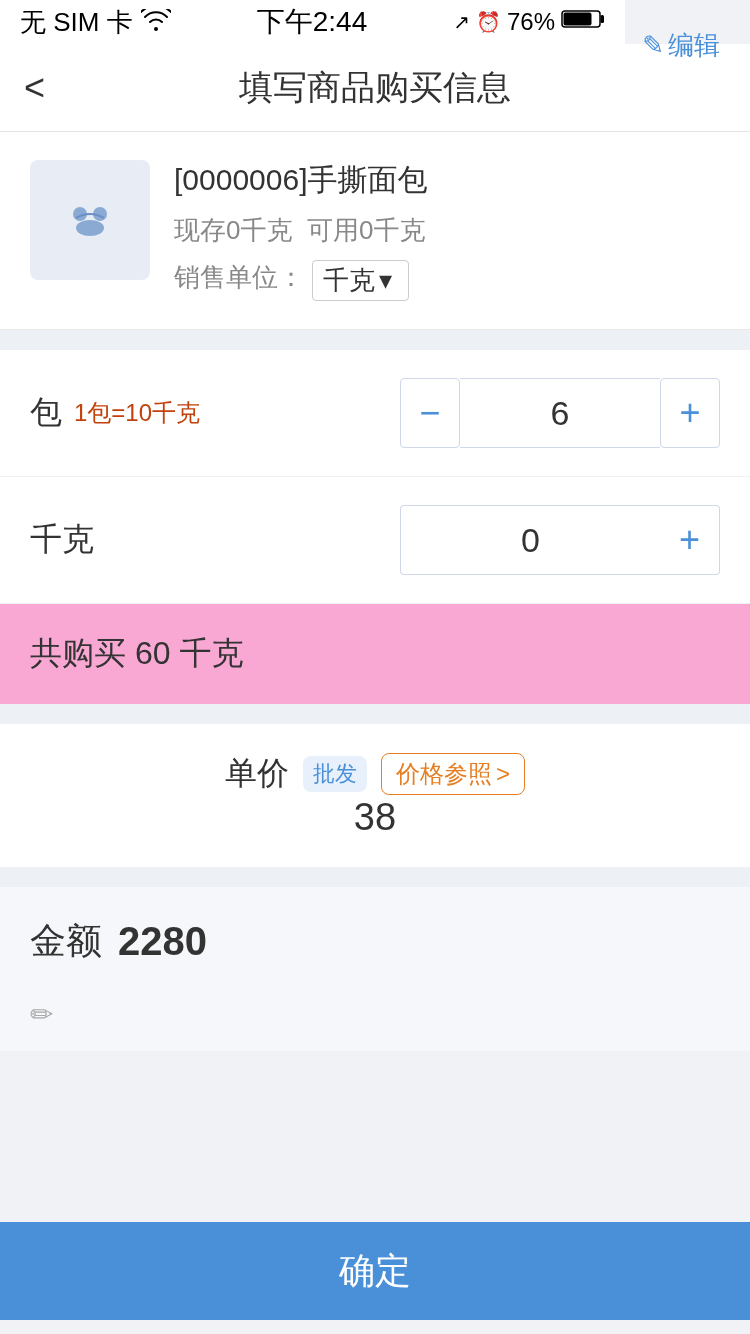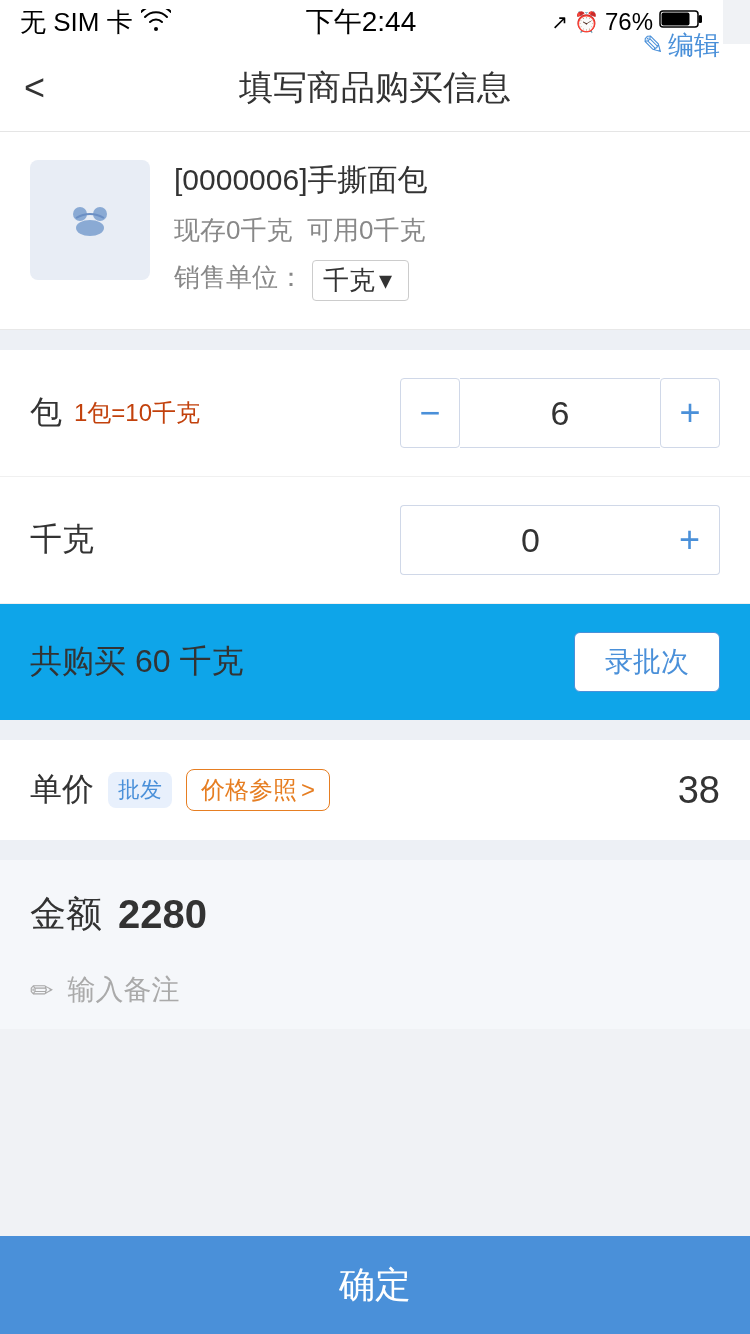--- a/index.html
+++ b/index.html
@@ -8,21 +8,21 @@
       width: 750px;
       min-height: 1334px;
       font-family: -apple-system, "PingFang SC", "Helvetica Neue", sans-serif;
       background: #f0f2f5;
       font-size: 32px;
       position: relative;
     }
 
     
     .status-bar {
-      width: 723px;
+      width: 625px;
       height: 44px;
       background: #fff;
       display: flex;
       align-items: center;
       justify-content: space-between;
       padding: 0 20px;
       font-size: 26px;
       color: #000;
     }
     .status-left { display: flex; align-items: center; gap: 8px; }
@@ -166,21 +166,21 @@
       text-align: center;
       font-size: 34px;
       color: #333;
       outline: none;
       background: #fff;
       border-radius: 4px 0 0 4px;
     }
 
     
     .total-row {
-      background: #0ea5e9;
+      background: #f9a8d4;
       padding: 28px 30px;
       display: flex;
       align-items: center;
       justify-content: space-between;
     }
     .total-text { font-size: 32px; color: #333; }
     .batch-btn {
       border: 1px solid #4a90d9;
       border-radius: 6px;
       padding: 10px 30px;
@@ -188,20 +188,21 @@
       color: #4a90d9;
       background: #fff;
       cursor: pointer;
     }
     .price-row {
       background: #fff;
       padding: 28px 30px;
       display: flex;
       align-items: center;
       justify-content: space-between;
+      flex-direction: column;
     }
     .price-label {
       display: flex;
       align-items: center;
       gap: 14px;
       font-size: 32px;
       color: #333;
     }
     .tag-批发 {
       background: #e8f0fc;
@@ -255,21 +256,21 @@
     
     .empty-space {
       background: #f0f2f5;
       flex: 1;
       min-height: 300px;
     }
 
     
     .bottom-bar {
       position: fixed;
-      bottom: 0;
+      bottom: 14px;
       left: 0;
       width: 750px;
       height: 98px;
       background: #4a90d9;
       display: flex;
       align-items: center;
       justify-content: center;
       cursor: pointer;
     }
     .confirm-btn {
@@ -364,21 +365,20 @@
     </div>
   </div>
 </div>
 
 <div class="total-row">
   <div class="total-text">
     <span>共购买</span>
     <span> </span><span>60</span>
     <span> </span><span>千克</span>
   </div>
-  <div class="batch-btn">录批次</div>
 </div>
 
 <div class="divider"></div>
 
 <div class="price-row">
   <div class="price-label">
     <span>单价</span>
     <span class="tag-批发">批发</span>
     <div class="price-ref-btn">
       <span>价格参照</span>
@@ -390,21 +390,20 @@
 
 <div class="divider"></div>
 
 <div class="amount-section">
   <div class="amount-row">
     <span>金额</span>
     <span class="amount-value">2280</span>
   </div>
   <div class="remark-row">
     <span style="font-size:28px; color:#aaa;">✏</span>
-    <span>输入备注</span>
   </div>
 </div>
 
 <div class="empty-space"></div>
 
 <div class="bottom-bar">
   <div class="confirm-btn">确定</div>
 </div>
 
 </body></html>

